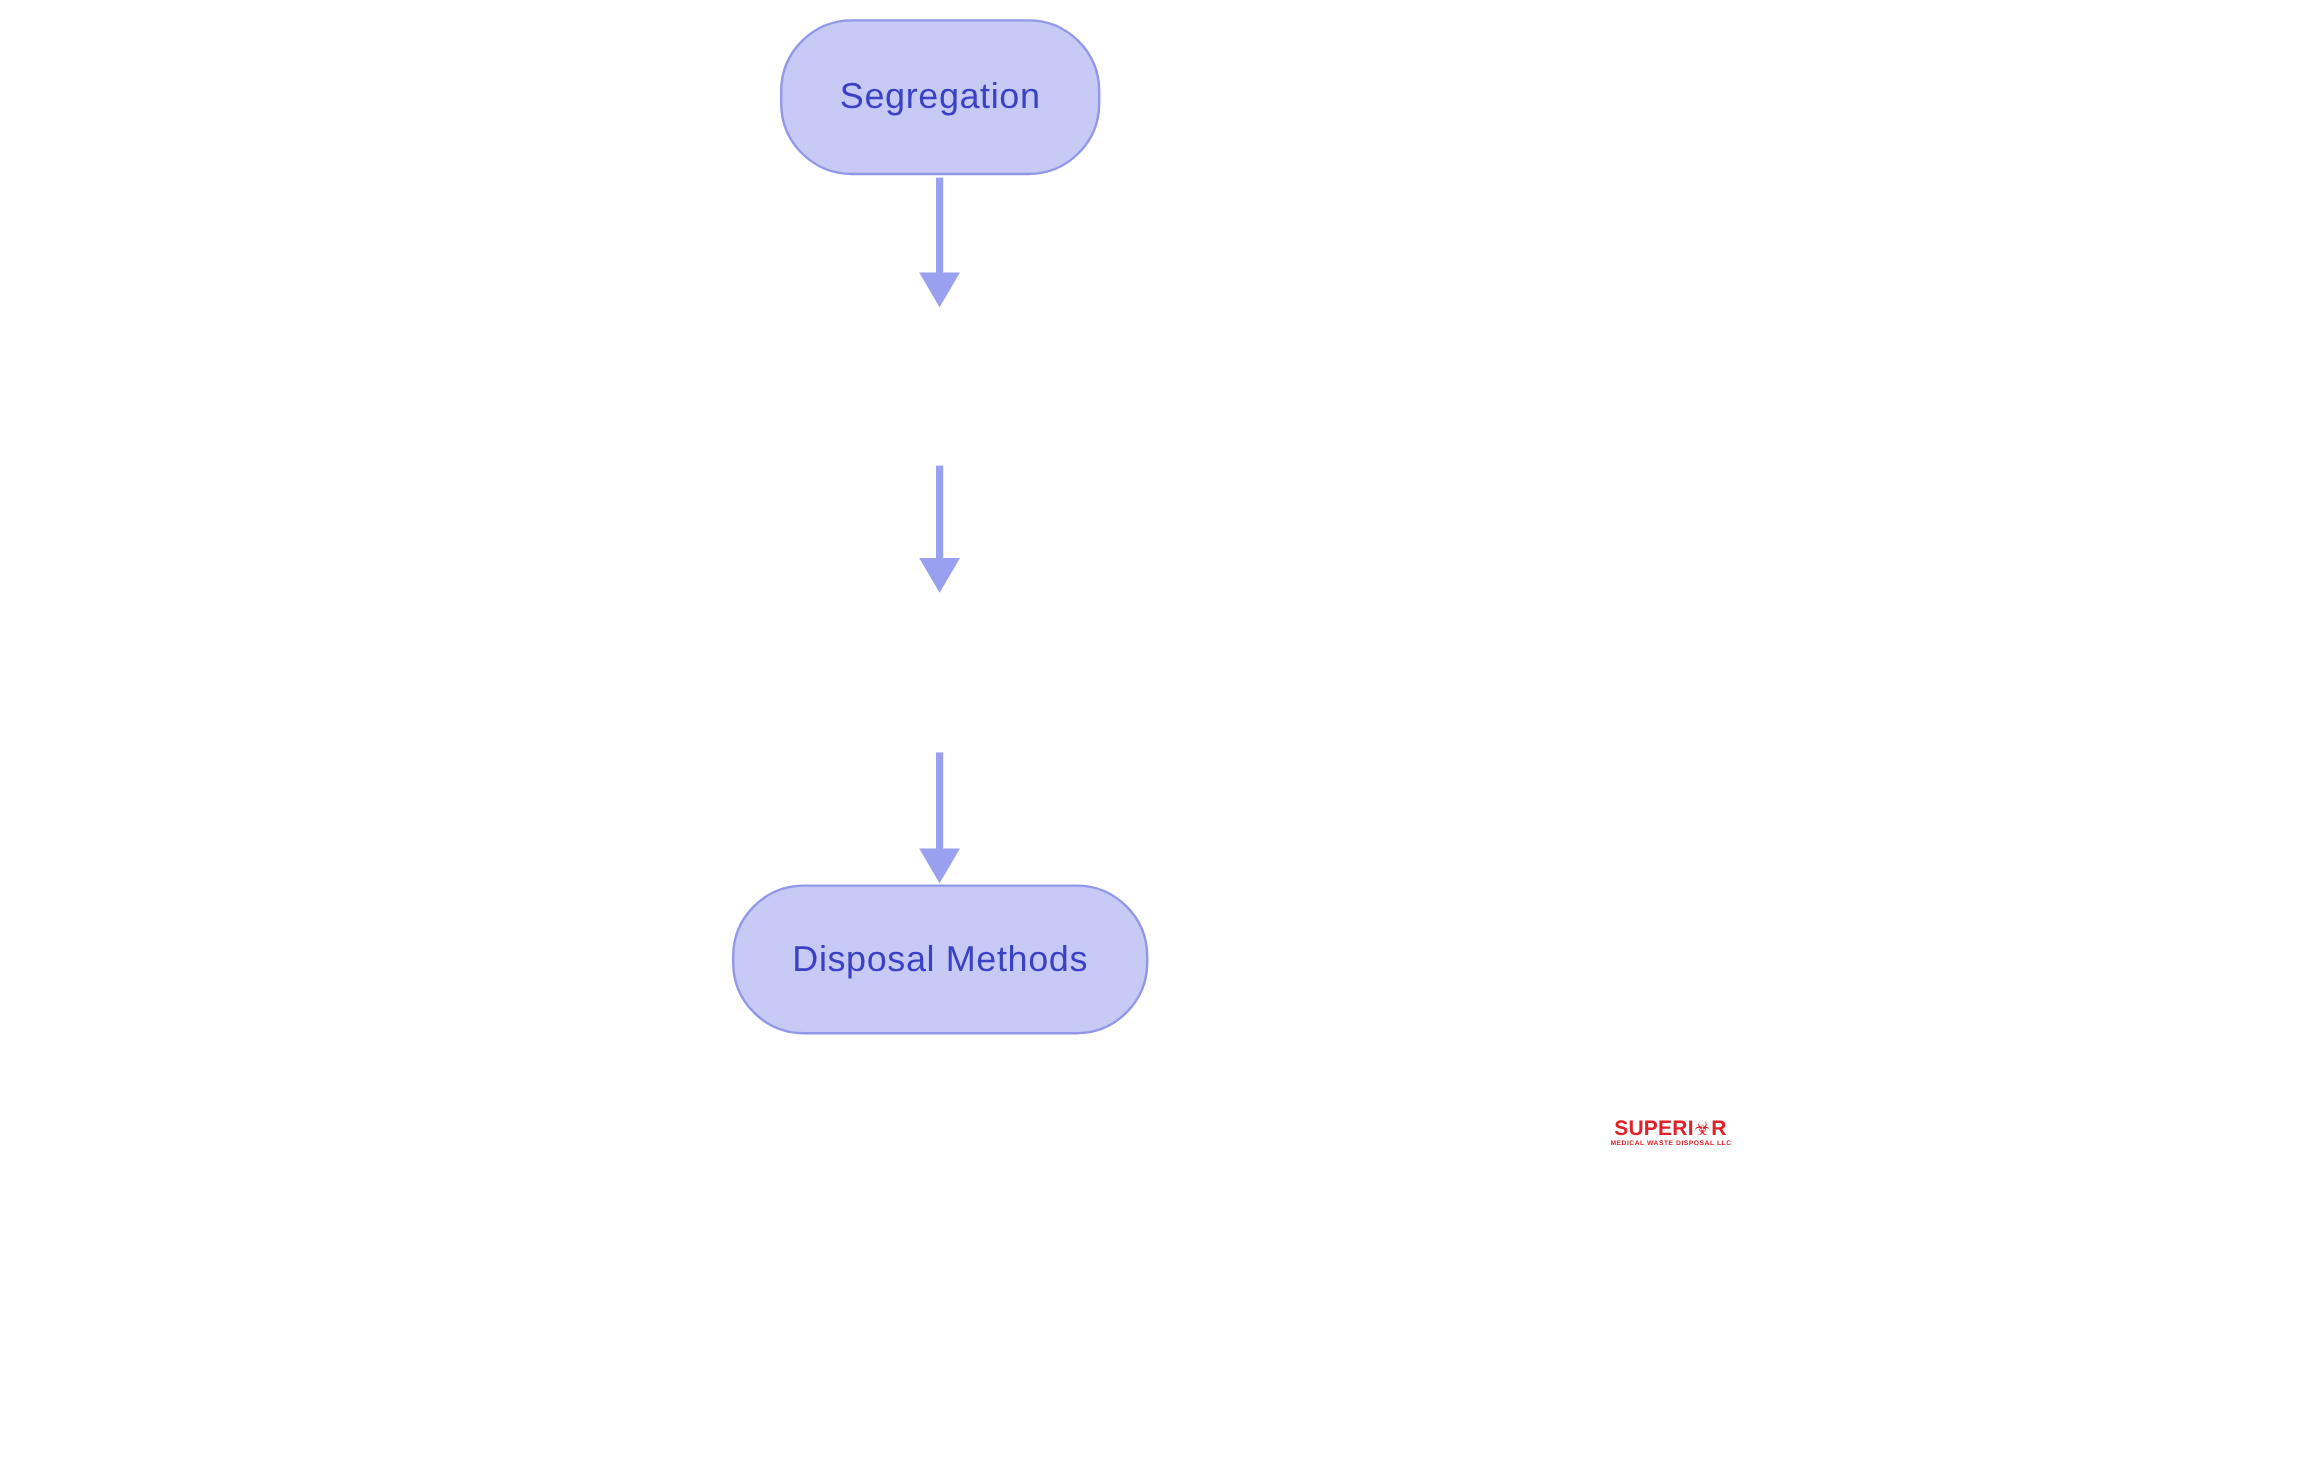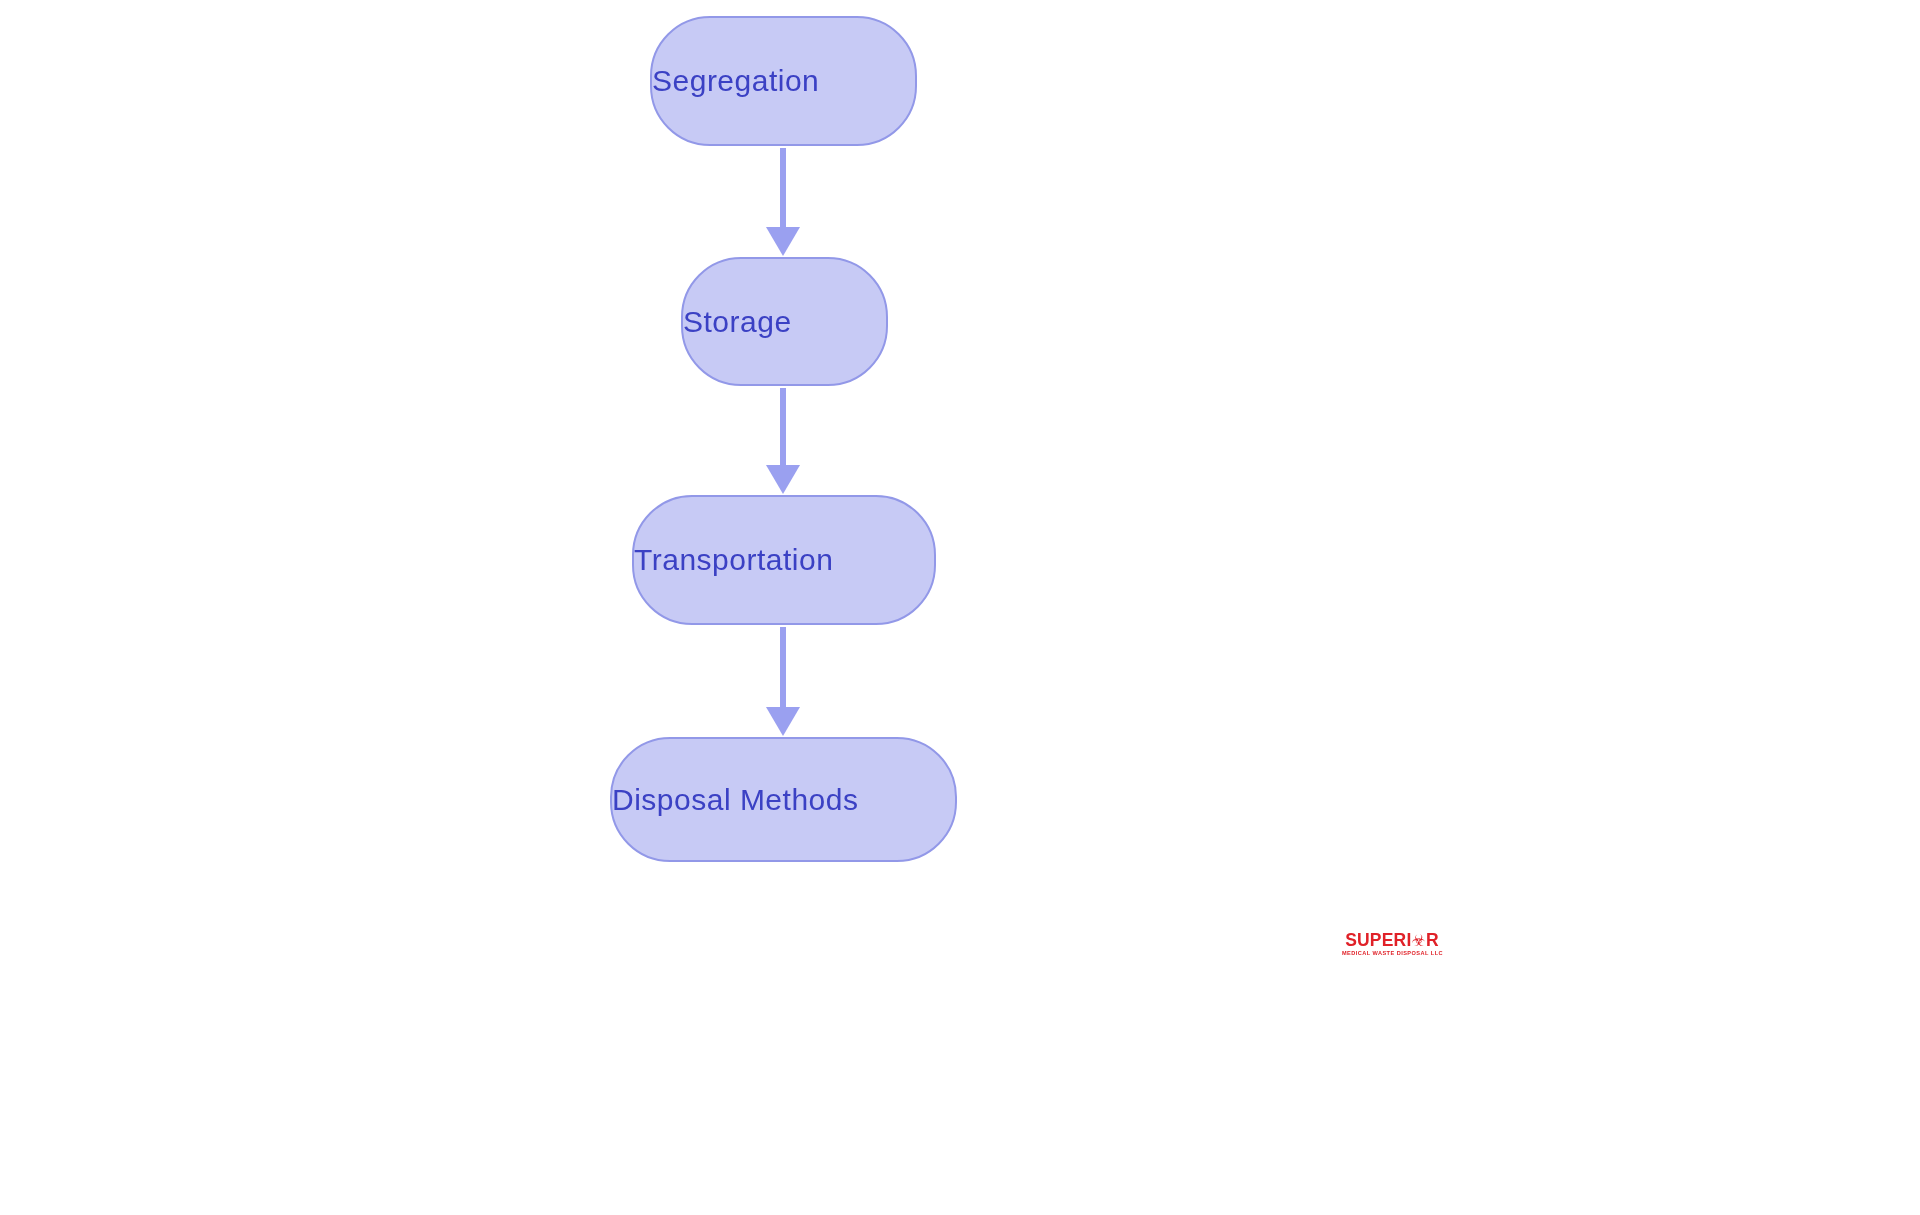--- a/index.html
+++ b/index.html
@@ -16,21 +16,21 @@
     font-family: "Liberation Sans", sans-serif;
   }
   .node {
     position: absolute;
     box-sizing: border-box;
     background: var(--node-fill, #c7caf5);
     border: 2px solid var(--node-border, #9298e8);
     border-radius: 60px;
     display: flex;
     align-items: center;
-    justify-content: flex-start;
+    justify-content: center;
   }
   .node-label {
     color: var(--node-text, #3b41c4);
     font-size: 30px;
     font-weight: 400;
     letter-spacing: 0.5px;
     white-space: nowrap;
   }
   .node-0 { left: 650px; top: 16px;  width: 267px; height: 130px; }
   .node-1 { left: 681px; top: 257px; width: 207px; height: 129px; }
@@ -93,30 +93,24 @@
 
 <div class="canvas">
 
   <div class="node node-0">
     <span class="node-label">Segregation</span>
   </div>
 
   <div class="arrow-line line-0"></div>
   <div class="arrow-head head-0"></div>
 
-  <div class="node node-1">
-    <span class="node-label">Storage</span>
-  </div>
 
   <div class="arrow-line line-1"></div>
   <div class="arrow-head head-1"></div>
 
-  <div class="node node-2">
-    <span class="node-label">Transportation</span>
-  </div>
 
   <div class="arrow-line line-2"></div>
   <div class="arrow-head head-2"></div>
 
   <div class="node node-3">
     <span class="node-label">Disposal Methods</span>
   </div>
 
   <div class="logo">
     <div class="logo-brand"><span>SUPERI</span><span class="bio">☣</span><span>R</span></div>

